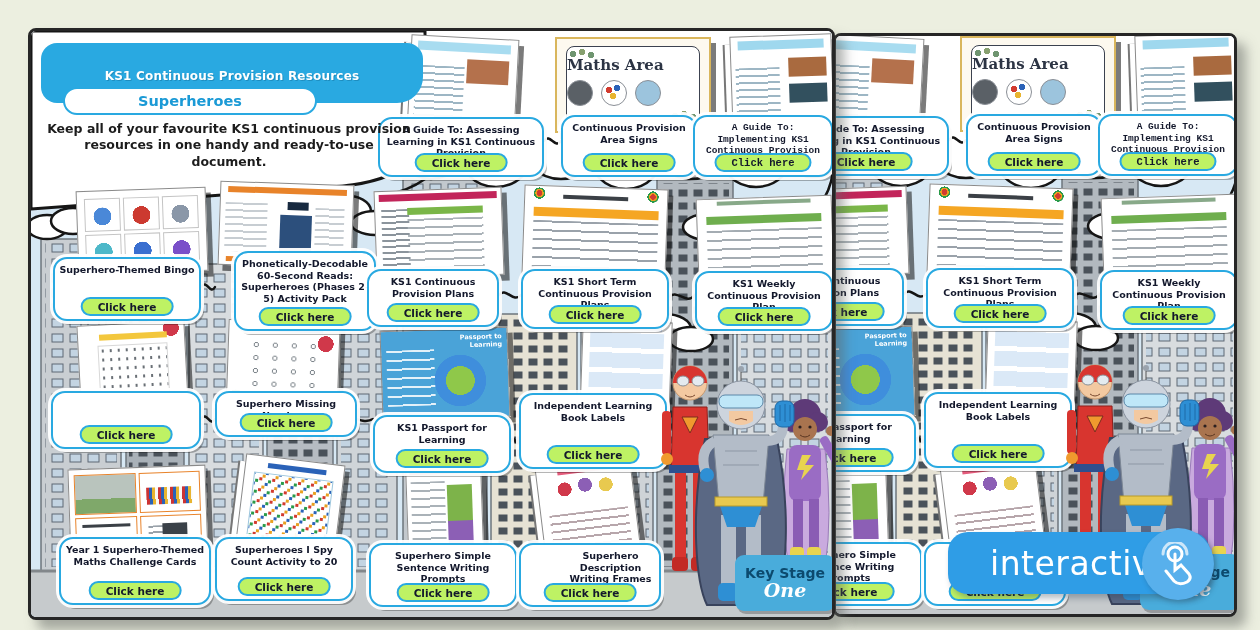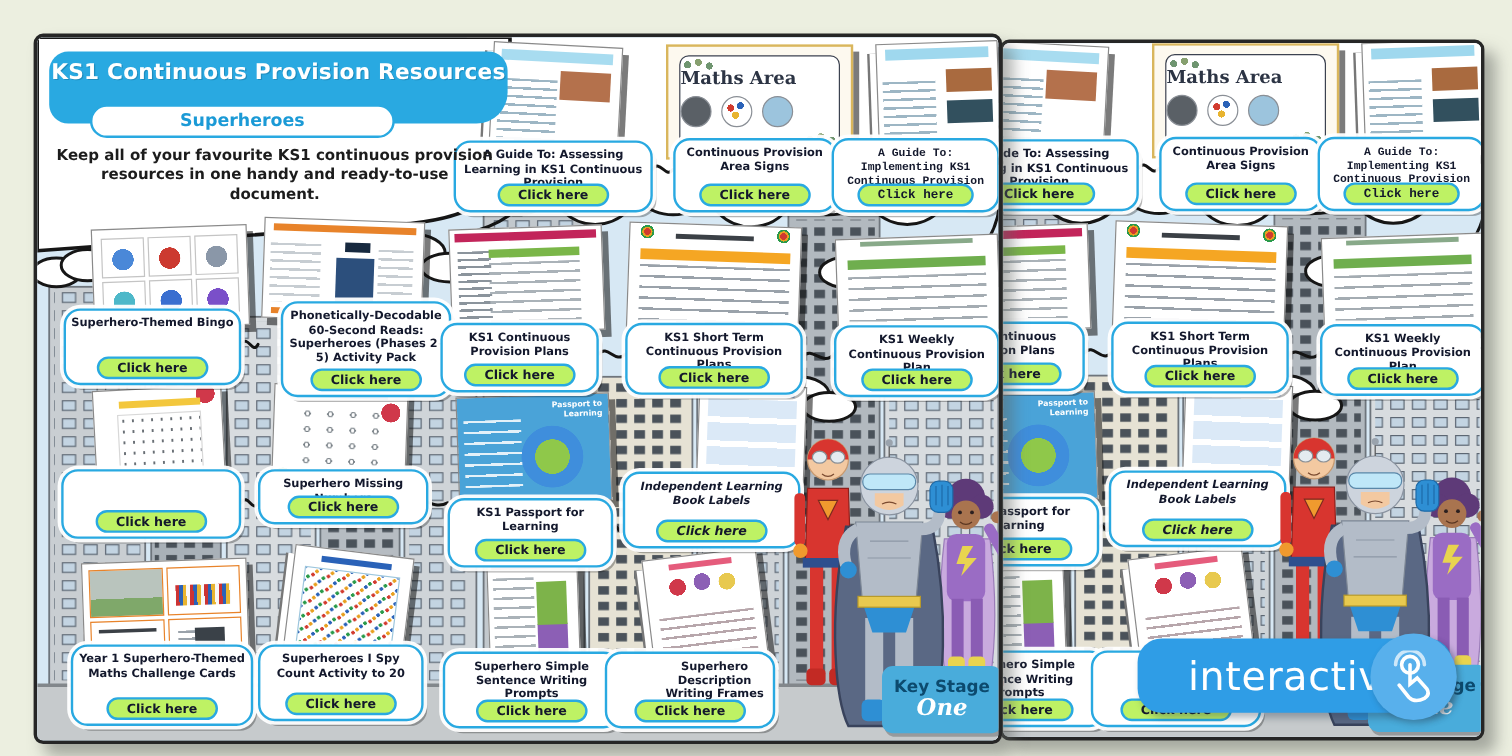--- a/index.html
+++ b/index.html
@@ -13,23 +13,23 @@
   .page-behind{position:absolute;left:833px;top:33px;width:404px;height:584px;
         border:3px solid #262626;border-radius:8px;background:#d7e8f4;
         box-shadow:9px 10px 12px rgba(95,100,95,.5);z-index:5;box-sizing:border-box;overflow:hidden;}
   .ghost-inner{position:absolute;left:-400px;top:-6px;width:801px;height:586px;}
   .page-content{position:absolute;left:0;top:0;width:801px;height:586px;}
   .bg{position:absolute;left:0;top:0;z-index:0;}
 
   
   .hdr{position:absolute;left:10px;top:12px;width:382px;height:60px;background:#29a9e1;
        border-radius:16px 16px 26px 16px;z-index:6;display:flex;align-items:flex-start;justify-content:center;}
-  .hdr .htitle{color:#fff;font-weight:bold;font-size:18px;margin-top:7px;text-align:center;
+  .hdr .htitle{color:#fff;font-weight:bold;font-size:12px;margin-top:26px;text-align:center;
        text-shadow:1px 1px 0 rgba(0,60,90,.25);letter-spacing:.2px;}
-  .subpill{position:absolute;left:44px;top:56px;width:250px;height:24px;background:#fff;
+  .subpill{position:absolute;left:32px;top:56px;width:250px;height:24px;background:#fff;
        border:2.5px solid #29a9e1;border-radius:999px;z-index:7;display:flex;align-items:center;justify-content:center;}
   .subpill span{color:#1b9ad6;font-weight:bold;font-size:14.5px;}
   .desc{position:absolute;left:16px;top:90px;width:364px;z-index:6;text-align:center;
        font-weight:bold;font-size:12.5px;line-height:1.3;color:#1c1c1c;}
 
   
   .thumb{position:absolute;background:#fff;border:1px solid #8a8a8a;z-index:2;
        box-shadow:5px 6px 0 rgba(15,15,15,.55);}
   .thumb.stacked{box-shadow:-7px 6px 0 -2px #fff,-8px 7px 0 -1px #777,5px 6px 0 rgba(15,15,15,.55);}
   .panel{position:absolute;background:#fff;border:2.5px solid #29a9e1;border-radius:14px;z-index:3;
@@ -57,29 +57,29 @@
   .t6 .panel{left:490px;top:238px;width:148px;height:60px;}
   .t7 .thumb{left:666px;top:166px;width:134px;height:80px;transform:rotate(-2deg);}
   .t7 .panel{left:664px;top:240px;width:138px;height:60px;}
   .t8 .thumb{left:48px;top:292px;width:106px;height:100px;transform:rotate(-3deg);}
   .t8 .panel{left:20px;top:360px;width:150px;height:58px;}
   .t9 .thumb{left:196px;top:290px;width:110px;height:94px;transform:rotate(2deg);}
   .t9 .panel{left:184px;top:360px;width:142px;height:46px;}
   .t10 .thumb{left:350px;top:298px;width:126px;height:88px;transform:rotate(-2deg);}
   .t10 .panel{left:342px;top:384px;width:138px;height:58px;}
   .t11 .thumb{left:550px;top:290px;width:88px;height:98px;transform:rotate(2deg);}
-  .t11 .panel{left:488px;top:362px;width:148px;height:64px;font-style:italic;}
+  .t11 .panel{left:488px;top:362px;width:148px;height:76px;}
   .t12 .thumb{left:38px;top:436px;width:138px;height:94px;transform:rotate(-2deg);}
   .t12 .panel{left:28px;top:506px;width:152px;height:68px;}
   .t13 .thumb{left:208px;top:428px;width:98px;height:112px;transform:rotate(7deg);}
   .t13 .panel{left:184px;top:506px;width:138px;height:64px;}
   .t14 .thumb{left:376px;top:436px;width:74px;height:106px;transform:rotate(-2deg);}
   .t14 .panel{left:338px;top:512px;width:148px;height:64px;}
   .t15 .thumb{left:510px;top:430px;width:94px;height:112px;transform:rotate(-7deg);}
-  .t15 .panel{left:473px;top:512px;width:142px;height:64px;padding-left:45px;}
+  .t15 .panel{left:488px;top:512px;width:142px;height:64px;padding-left:45px;}
 
   
   [data-thumb="guide-assessing"]{background:
      linear-gradient(#a8dcf0,#a8dcf0) 50% 5px/88% 9px no-repeat,
      linear-gradient(#b4714c,#b4714c) 88% 30%/40% 26% no-repeat,
      repeating-linear-gradient(to bottom,#9db6c4 0 2px,transparent 2px 7px) 8% 82%/46% 62% no-repeat,#fff;}
   [data-thumb="guide-implementing"]{background:
      linear-gradient(#9fd8ee,#9fd8ee) 50% 4px/86% 9px no-repeat,
      linear-gradient(#a96a3f,#a96a3f) 92% 28%/38% 20% no-repeat,
      linear-gradient(#32505e,#32505e) 92% 62%/38% 20% no-repeat,

